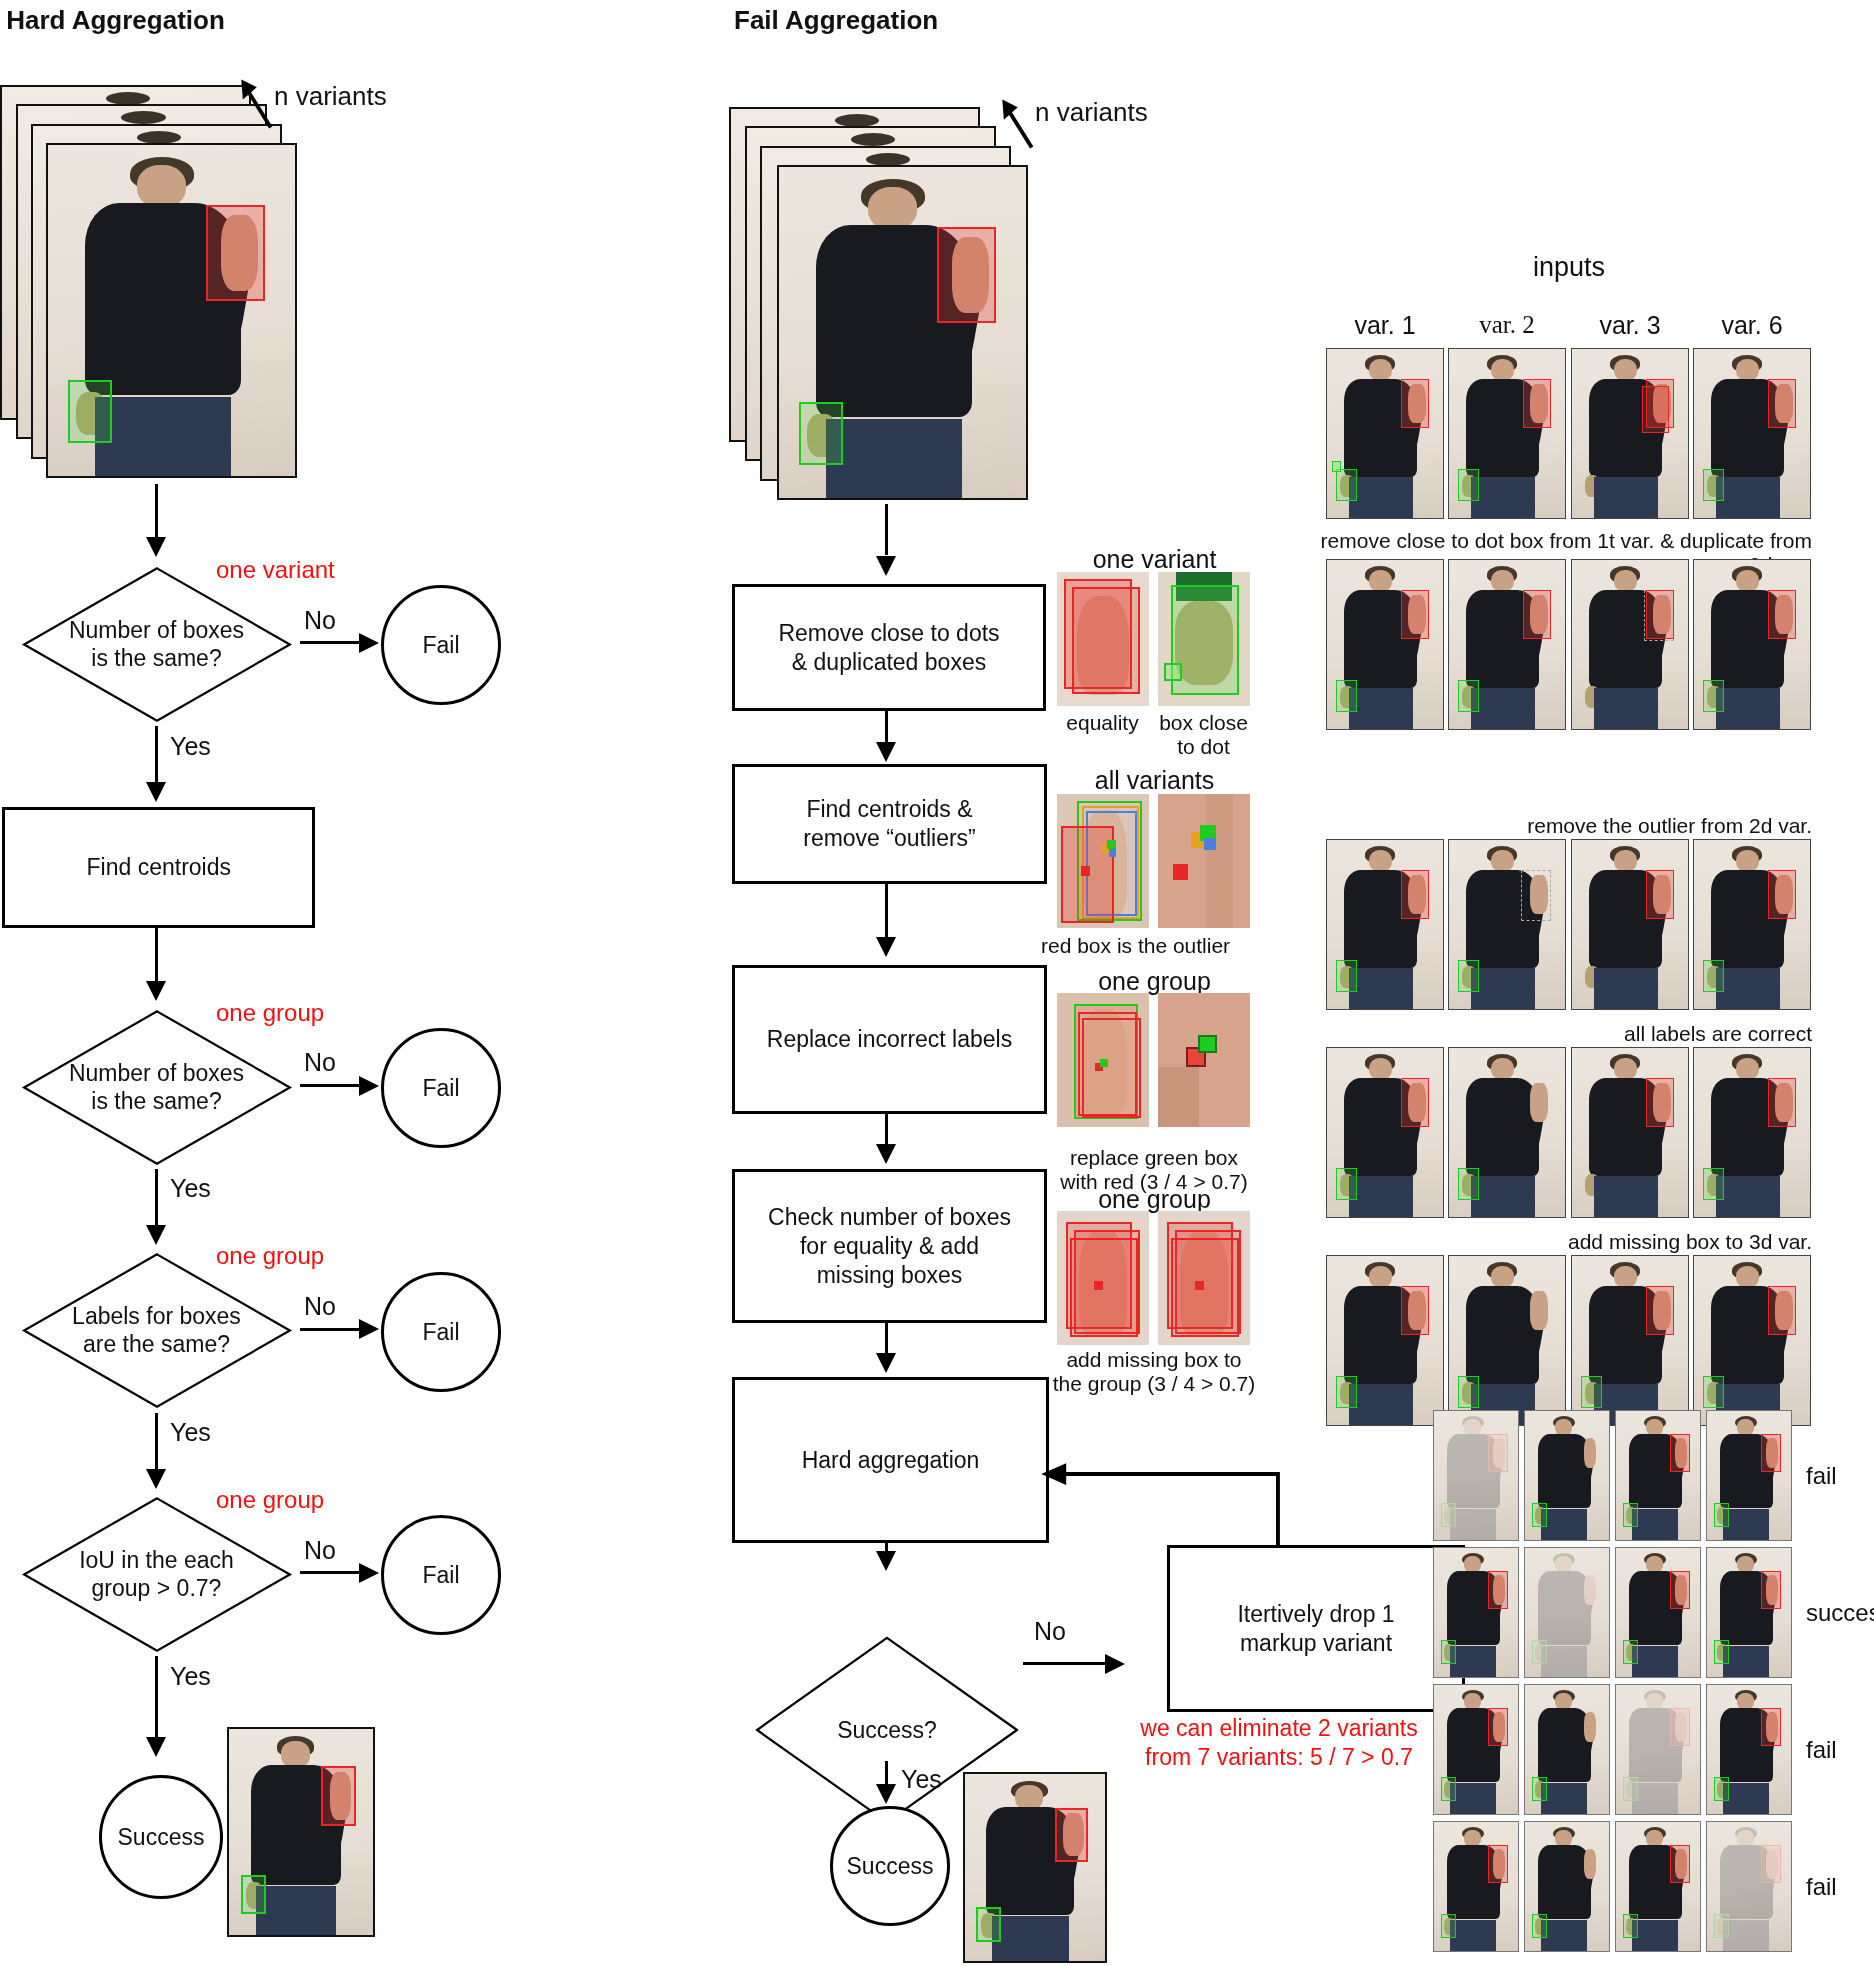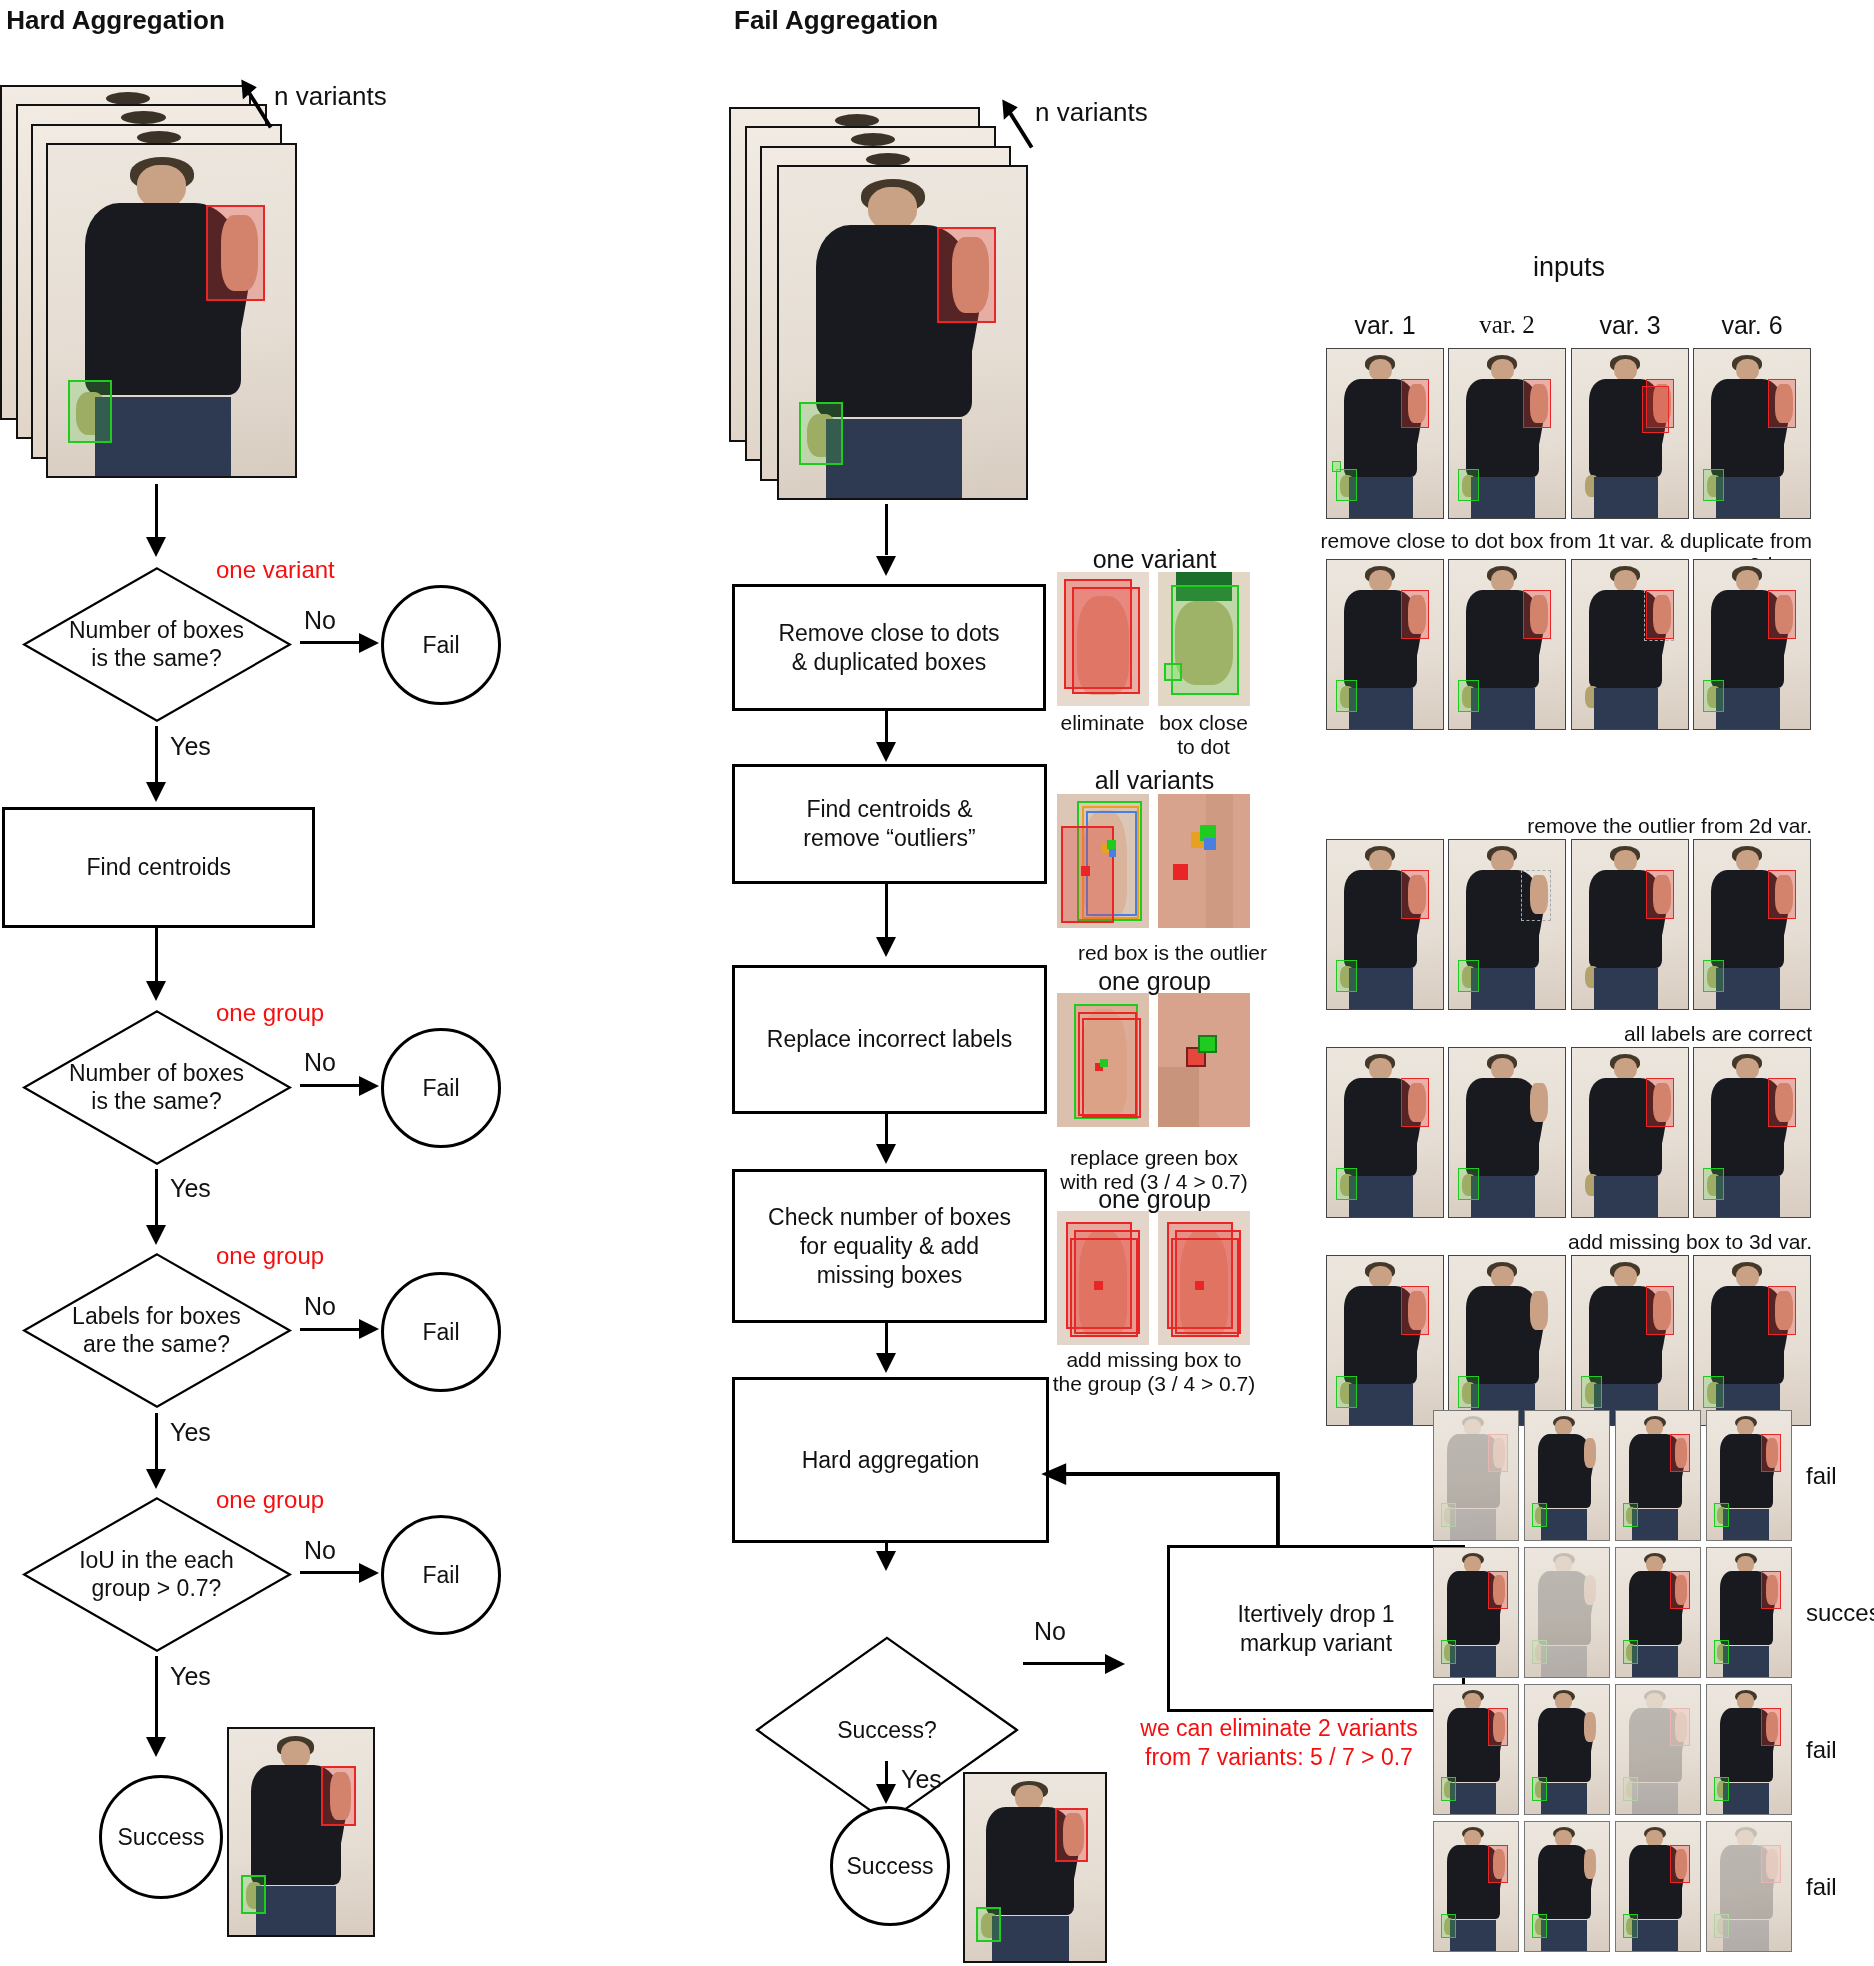--- a/index.html
+++ b/index.html
@@ -295,21 +295,21 @@
         </div>
       </div>
       <div class="abs" style="left:1158px;top:572px;">
         <div class="mini" style="width:92px;height:134px;background:#e2d6c4;">
           <div class="msq" style="left:18%;top:22%;width:64%;height:62%;background:#b5a471;border-radius:35%;"></div>
           <div class="msq" style="left:20%;top:0%;width:60%;height:22%;background:#1c6e2d;"></div>
           <div class="msq" style="left:14%;top:10%;width:74%;height:82%;border:2.3px solid #1ecb1e;background:rgba(90,220,80,.25);"></div>
           <div class="msq" style="left:6%;top:68%;width:20%;height:13%;border:2.3px solid #1ecb1e;background:rgba(140,235,120,.45);"></div>
         </div>
       </div>
-      <div class="abs cap pre" style="left:1052px;top:711px;width:101px;text-align:center;">eliminate</div>
+      <div class="abs cap pre" style="left:1052px;top:711px;width:101px;text-align:center;">equality</div>
       <div class="abs cap pre" style="left:1153px;top:711px;width:101px;text-align:center;">box close
 to dot</div>
       <div class="abs lbl" style="left:1057px;top:766px;width:195px;text-align:center;font-size:25px;">all variants</div>
       <div class="abs" style="left:1057px;top:794px;">
         <div class="mini" style="width:92px;height:134px;background:#dcc6b6;">
           <div class="msq" style="left:28%;top:12%;width:48%;height:80%;background:#d9b49b;border-radius:40% 40% 25% 25%;"></div>
           <div class="msq" style="left:22%;top:5%;width:70%;height:90%;border:2.3px solid #1ecb1e;"></div>
           <div class="msq" style="left:27%;top:9%;width:62%;height:84%;border:2.3px solid #e8a020;"></div>
           <div class="msq" style="left:32%;top:13%;width:55%;height:78%;border:2.3px solid #4a7fe0;"></div>
           <div class="msq" style="left:4%;top:24%;width:58%;height:72%;border:2.3px solid #e92525;background:rgba(233,60,50,.30);"></div>
@@ -321,21 +321,21 @@
       </div>
       <div class="abs" style="left:1158px;top:794px;">
         <div class="mini" style="width:92px;height:134px;background:#d7a38c;">
           <div class="msq" style="left:52%;top:0%;width:30%;height:100%;background:#cf9a82;"></div>
           <div class="msq" style="left:36%;top:28%;width:17%;height:12%;border:2.3px solid #e8a020;background:#e8a020;"></div>
           <div class="msq" style="left:46%;top:23%;width:17%;height:12%;border:2.3px solid #1ecb1e;background:#1ecb1e;"></div>
           <div class="msq" style="left:50%;top:33%;width:13%;height:9%;border:2.3px solid #4a7fe0;background:#4a7fe0;"></div>
           <div class="msq" style="left:16%;top:52%;width:17%;height:12%;border:2.3px solid #e92525;background:#e92525;"></div>
         </div>
       </div>
-      <div class="abs cap pre" style="left:1041px;top:934px;width:226px;text-align:right;margin-top:7px;">red box is the outlier</div>
+      <div class="abs cap pre" style="left:1041px;top:934px;width:226px;text-align:left;">red box is the outlier</div>
       <div class="abs lbl" style="left:1057px;top:967px;width:195px;text-align:center;font-size:25px;">one group</div>
       <div class="abs" style="left:1057px;top:993px;">
         <div class="mini" style="width:92px;height:134px;background:#dcc0ae;">
           <div class="msq" style="left:26%;top:12%;width:50%;height:80%;background:#d9b49b;border-radius:40% 40% 25% 25%;"></div>
           <div class="msq" style="left:18%;top:8%;width:70%;height:86%;border:2.3px solid #1ecb1e;background:rgba(230,90,60,.20);"></div>
           <div class="msq" style="left:23%;top:14%;width:64%;height:78%;border:2.3px solid #e92525;"></div>
           <div class="msq" style="left:27%;top:19%;width:64%;height:74%;border:2.3px solid #e92525;"></div>
           <div class="msq" style="left:41%;top:52%;width:9%;height:6%;border:2.3px solid #e92525;background:#e92525;"></div>
           <div class="msq" style="left:47%;top:49%;width:8%;height:6%;border:2.3px solid #1ecb1e;background:#1ecb1e;"></div>
         </div>

